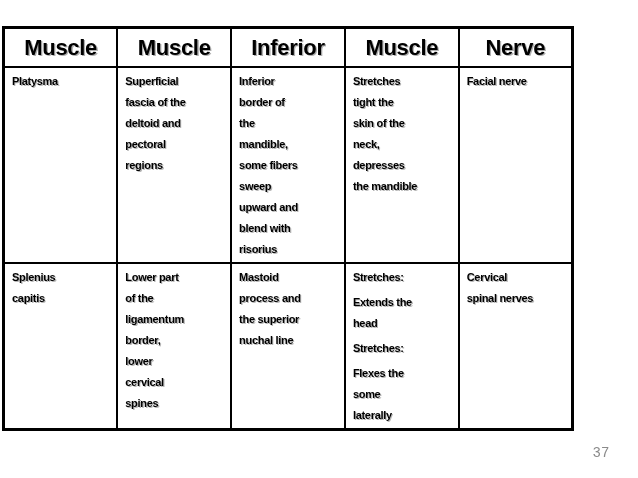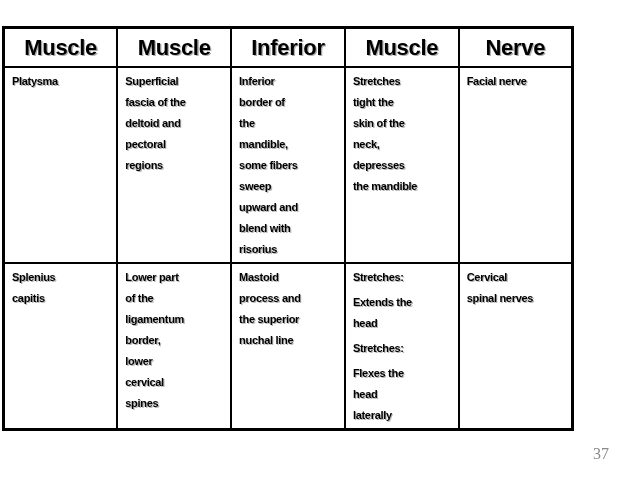--- a/index.html
+++ b/index.html
@@ -47,25 +47,25 @@
   tr.body-row-1 { height: 194px; }
   tr.body-row-2 { height: 163px; }
   .para { white-space: pre-line; }
   .para + .para { margin-top: 4px; }
   .page-number {
     position: absolute;
     left: 586px;
     top: 445px;
     width: 30px;
     text-align: center;
-    font-size: 16px;
+    font-size: 14px;
     font-weight: normal;
     color: #8a8a8a;
     text-shadow: none;
-    font-family: Liberation Serif, serif;
+    font-family: Liberation Mono, monospace;
   }
 </style>
 </head>
 <body>
 
 <div class="slide">
   <table class="muscle-table">
     <colgroup>
       <col>
         <col>
@@ -136,21 +136,21 @@
 process and
 the superior
 nuchal line</div>
           </td>
         <td class="cell">
             <div class="para">Stretches:</div>
             <div class="para">Extends the
 head</div>
             <div class="para">Stretches:</div>
             <div class="para">Flexes the
-head
+some
 laterally</div>
           </td>
         <td class="cell">
             <div class="para">Cervical
 spinal nerves</div>
           </td>
       </tr>
     </tbody>
   </table>
 

